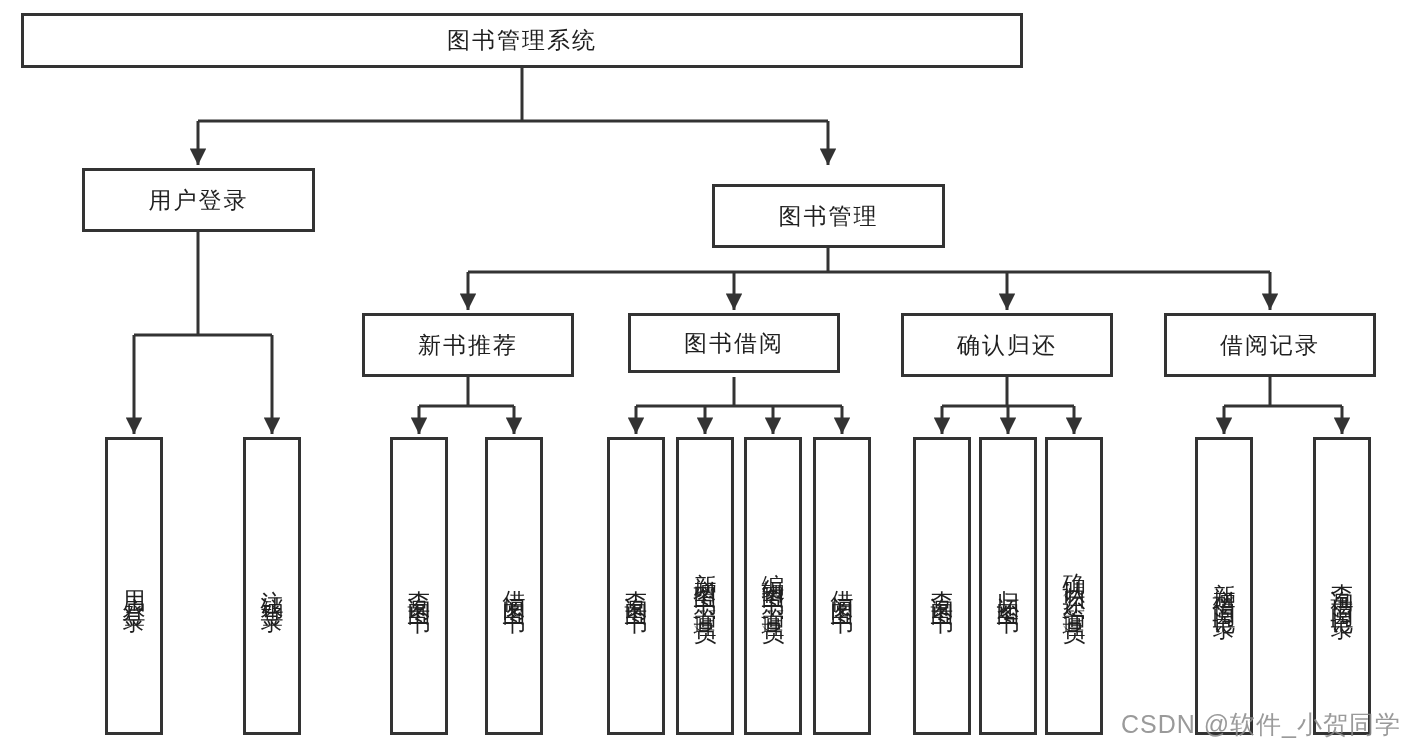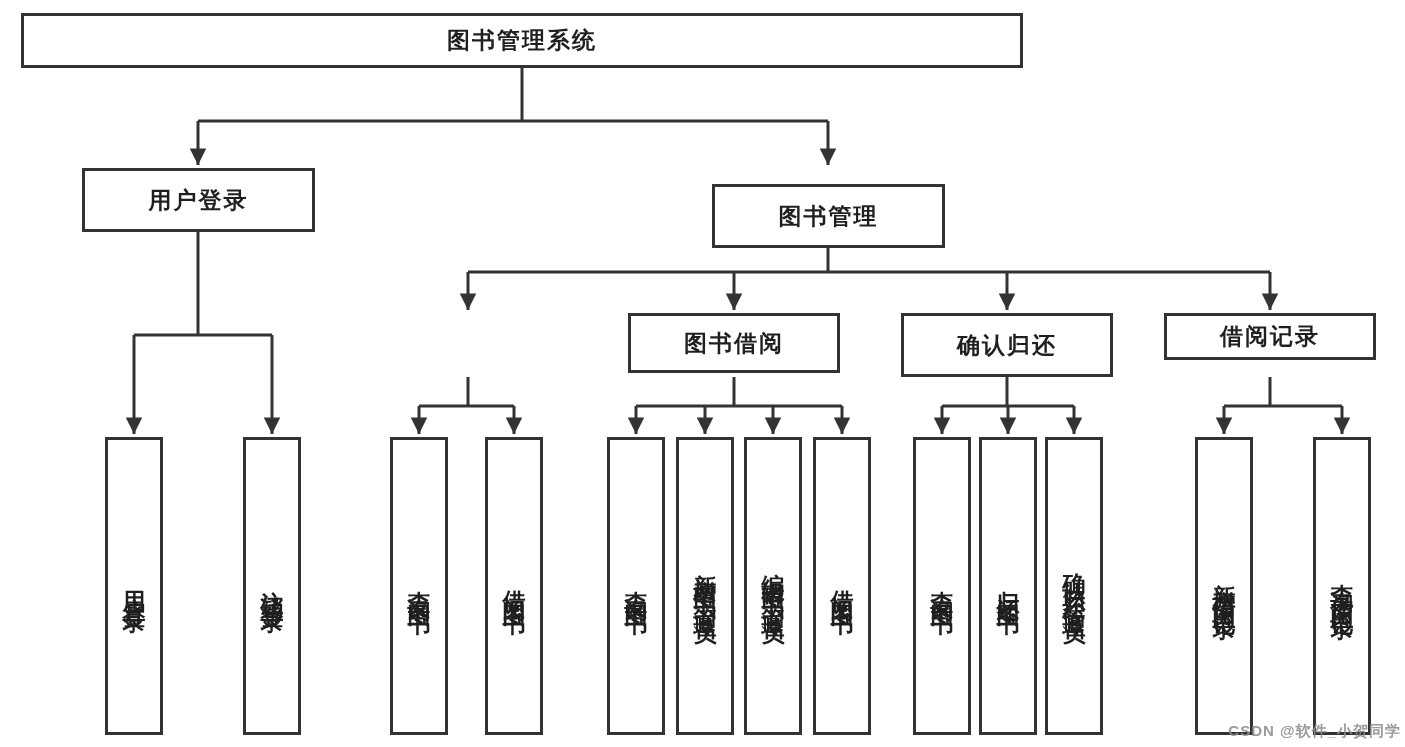--- a/index.html
+++ b/index.html
@@ -7,21 +7,20 @@
     padding: 0;
     background: #ffffff;
     font-family: "Liberation Sans", "DejaVu Sans", sans-serif;
   }
   #stage {
     position: relative;
     width: 1405px;
     height: 747px;
     background: #ffffff;
     overflow: hidden;
-    font-weight: bold;
   }
   #connectors {
     position: absolute;
     left: 0; top: 0;
     width: 1405px;
     height: 747px;
     pointer-events: none;
   }
   .node {
     position: absolute;
@@ -43,21 +42,21 @@
     text-orientation: mixed;
     font-size: 23px;
     letter-spacing: 7px;
     line-height: 1;
     white-space: nowrap;
   }
   .watermark {
     position: absolute;
     right: 4px;
     bottom: 6px;
-    font-size: 15px;
+    font-size: 25px;
     color: rgba(140, 140, 140, 0.88);
     letter-spacing: 1px;
     white-space: nowrap;
     margin-top: 12px;
   }
 </style>
 </head>
 <body>
 
 <div id="stage">
@@ -110,23 +109,24 @@
       <path d="M1224 406 V434" marker-end="url(#arrow)"></path>
       <path d="M1342 406 V434" marker-end="url(#arrow)"></path>
     </g>
   </svg>
 
   <div class="node hbox" style="left:21px; top:13px; width:1002px; height:55px;">图书管理系统</div>
 
   <div class="node hbox" style="left:82px; top:168px; width:233px; height:64px;">用户登录</div>
   <div class="node hbox" style="left:712px; top:184px; width:233px; height:64px;">图书管理</div>
 
+  <div class="node hbox" style="left:362px; top:313px; width:212px; height:64px;">新书推荐</div>
   <div class="node hbox" style="left:628px; top:313px; width:212px; height:60px;text-align:right;">图书借阅</div>
   <div class="node hbox" style="left:901px; top:313px; width:212px; height:64px;">确认归还</div>
-  <div class="node hbox" style="left:1164px; top:313px; width:212px; height:47px;">借阅记录</div>
+  <div class="node hbox" style="left:1164px; top:313px; width:212px; height:64px;">借阅记录</div>
 
   <div class="node vbox" style="left:105px; top:437px; width:58px; height:298px;">
     <span class="vtext">用户登录</span>
   </div>
   <div class="node vbox" style="left:243px; top:437px; width:58px; height:298px;">
     <span class="vtext">注销登录</span>
   </div>
 
   <div class="node vbox" style="left:390px; top:437px; width:58px; height:298px;">
     <span class="vtext">查询图书</span>

